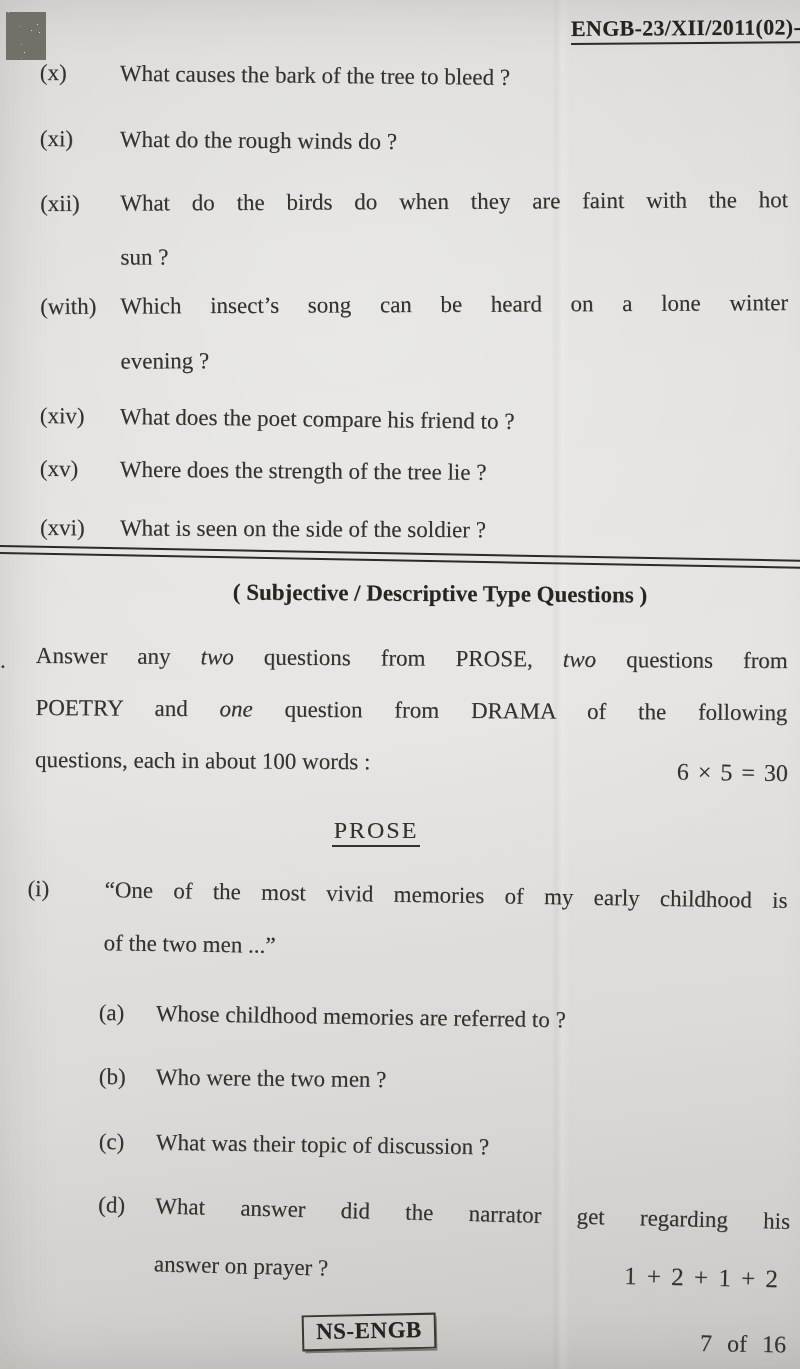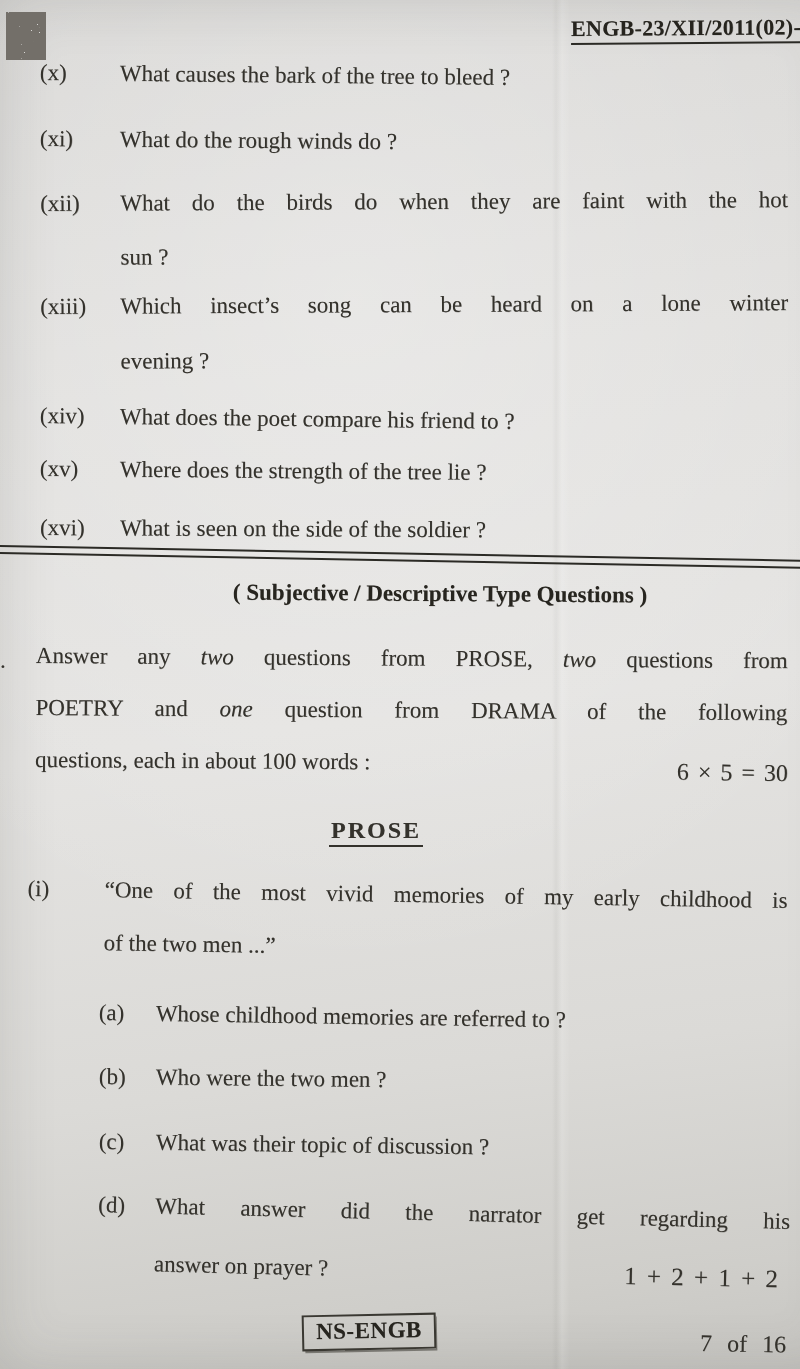--- a/index.html
+++ b/index.html
@@ -53,21 +53,21 @@
     font-size:23px;line-height:52px;transform:rotate(.4deg);transform-origin:left top;
   }
   .iline{text-align:justify;text-align-last:justify;}
   .iline.last{text-align-last:left;}
   .marks-a{
     position:absolute;top:758px;left:480px;width:308px;text-align:right;
     font-size:24px;word-spacing:3px;transform:rotate(.8deg);
   }
   .prose-h{
     position:absolute;top:817px;left:0;width:752px;text-align:center;
-    font-size:24px;letter-spacing:2px;font-weight:bold;
+    font-size:24px;letter-spacing:2px;
   }
   .prose-h span{border-bottom:2px solid #34322c;padding:0 2px 2px;}
   .qq{top:862px}
   .ra{top:998px}.rb{top:1062px}.rc{top:1127px}.rd{top:1176px}
   .marks-b{
     position:absolute;top:1262px;left:470px;width:308px;text-align:right;
     font-size:25px;word-spacing:4px;transform:rotate(1.2deg);
   }
   .stampbox{
     position:absolute;left:302px;top:1314px;
@@ -113,21 +113,21 @@
         </div>
     </div>
     <div class="qrow obj r3 lh54 rn3">
       <span class="qnum">(xii)</span>
       <div class="qtext">
           <div class="jline">What do the birds do when they are faint with the hot</div>
           <div class="jline last">sun ?</div>
         </div>
     </div>
     <div class="qrow obj r4 lh55 rn3">
-      <span class="qnum">(xiii)</span>
+      <span class="qnum">(with)</span>
       <div class="qtext">
           <div class="jline">Which insect’s song can be heard on a lone winter</div>
           <div class="jline last">evening ?</div>
         </div>
     </div>
     <div class="qrow obj r5 rp7">
       <span class="qnum">(xiv)</span>
       <div class="qtext">
           <div class="jline last">What does the poet compare his friend to ?</div>
         </div>

